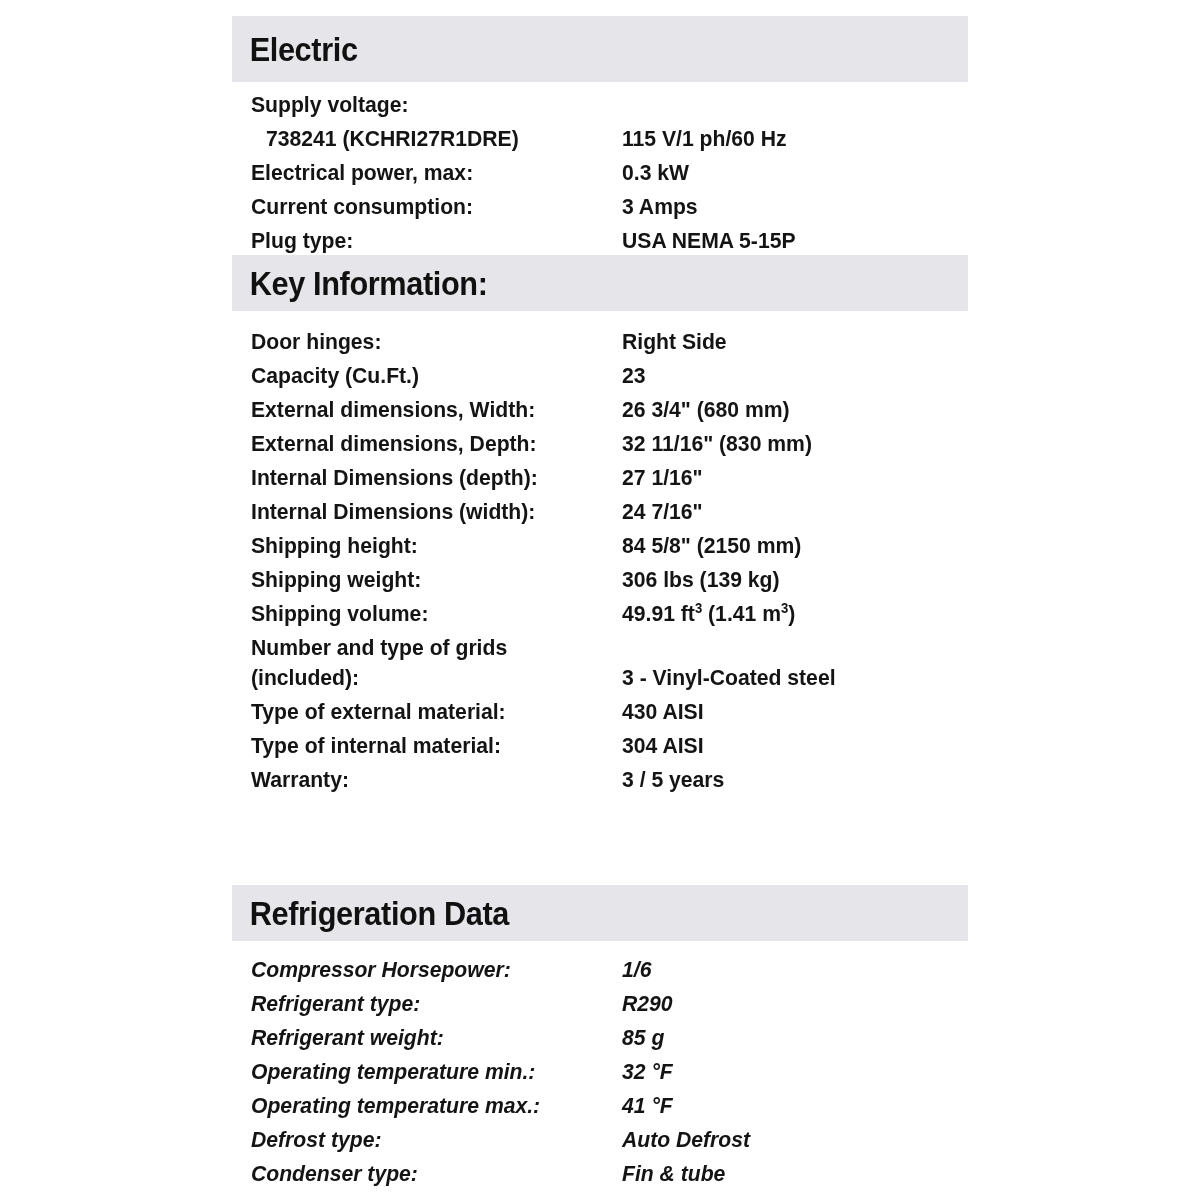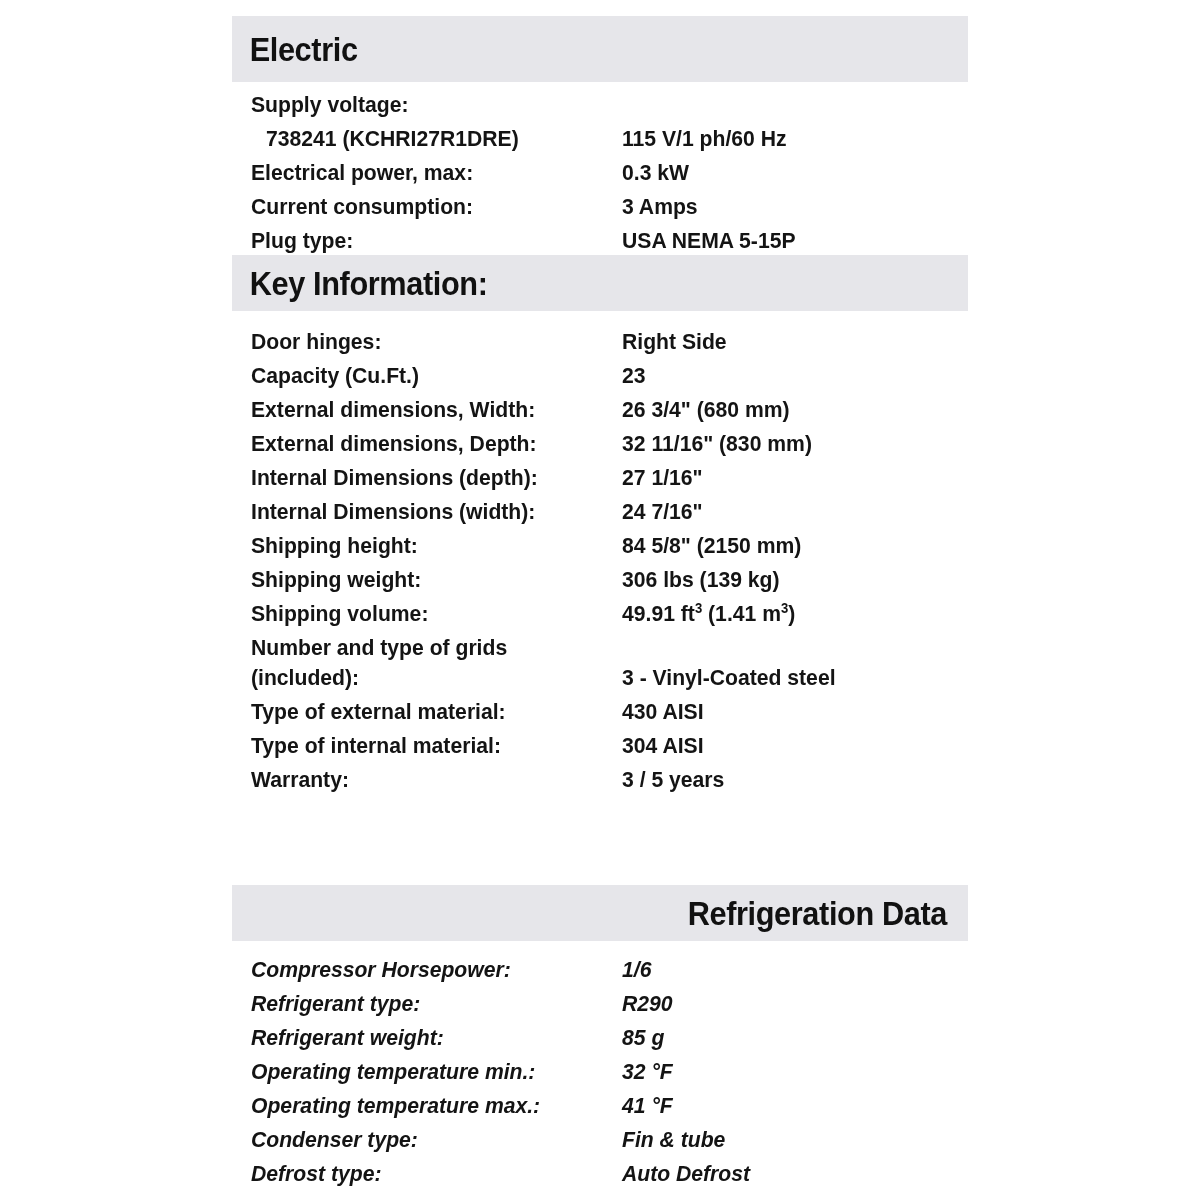--- a/index.html
+++ b/index.html
@@ -41,21 +41,21 @@
     color: #111111;
     padding-left: 19px;
     transform: scaleX(0.93);
     transform-origin: left center;
     white-space: nowrap;
     line-height: 1;
   }
 
   #band-electric      { top: 16px;  height: 66px; }
   #band-key-info      { top: 255px; height: 56px; }
-  #band-refrigeration { top: 885px; height: 56px; justify-content: flex-end; }
+  #band-refrigeration { top: 885px; height: 56px; }
 
   
   .spec-rows {
     position: absolute;
     left: 0;
     width: 1200px;
   }
   .spec-row {
     position: relative;
     height: 34px;
@@ -199,22 +199,22 @@
       </div>
       <div class="spec-row">
         <div class="spec-label">Operating temperature min.:</div>
         <div class="spec-value">32 °F</div>
       </div>
       <div class="spec-row">
         <div class="spec-label">Operating temperature max.:</div>
         <div class="spec-value">41 °F</div>
       </div>
       <div class="spec-row">
+        <div class="spec-label">Defrost type:</div>
+        <div class="spec-value">Auto Defrost</div>
+      </div>
+      <div class="spec-row">
         <div class="spec-label">Condenser type:</div>
         <div class="spec-value">Fin &amp; tube</div>
       </div>
-      <div class="spec-row">
-        <div class="spec-label">Defrost type:</div>
-        <div class="spec-value">Auto Defrost</div>
-      </div>
     </div>
 
 </div>
 
 </body></html>

